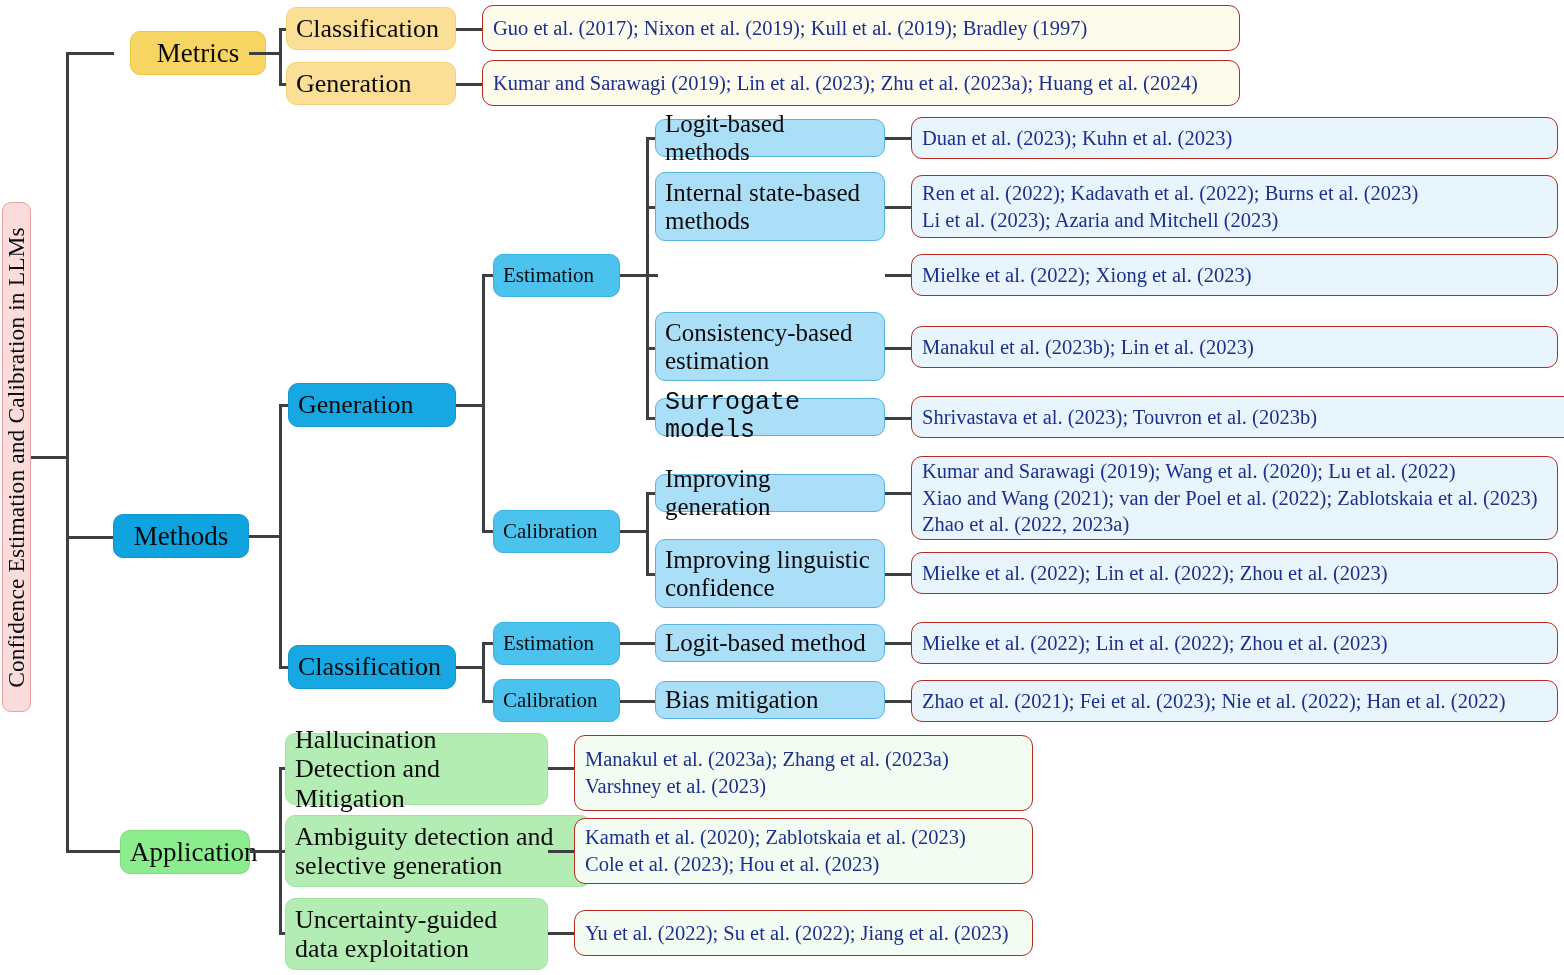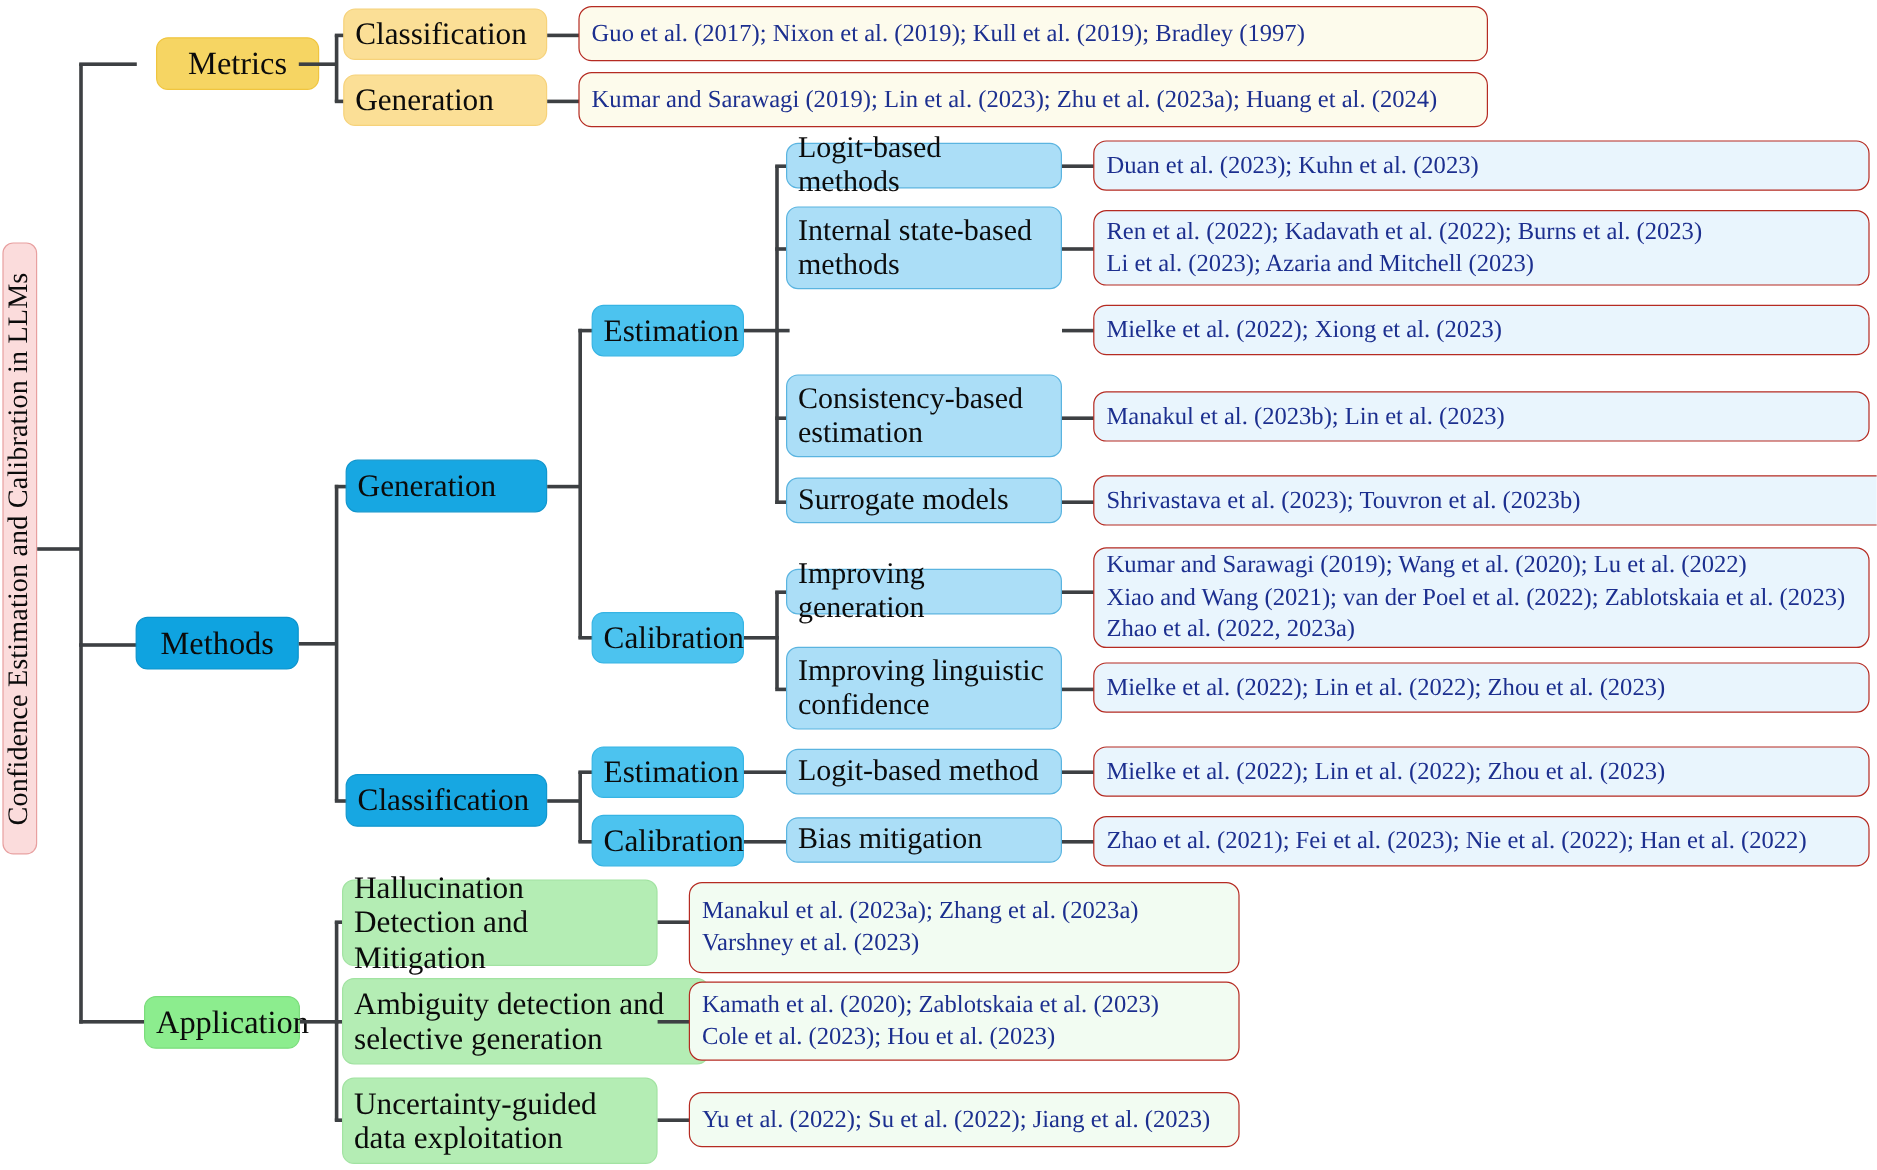--- a/index.html
+++ b/index.html
@@ -25,21 +25,21 @@
   .node span{display:block;width:100%;}
 
   
   .cat-metrics{background:#f6d563;border:1px solid #f0c53f;font-size:27px;}
   .cat-methods{background:#0fa3e0;border:1px solid #0c93cc;font-size:27px;}
   .cat-app{background:#8ced8e;border:1px solid #7bdd7c;font-size:27px;}
 
   
   .sub-yellow{background:#fbdf96;border:1px solid #f6d27a;font-size:26px;}
   .sub-blue-dark{background:#17a7e2;border:1px solid #1196cd;font-size:26px;}
-  .sub-blue-mid{background:#4cc3ef;border:1px solid #36b4e4;font-size:26px;}
+  .sub-blue-mid{background:#4cc3ef;border:1px solid #36b4e4;font-size:21px;}
 
   
   .leaf-blue{background:#abdef7;border:1.5px solid #5ab4e0;font-size:25px;}
   .leaf-green{background:#b4edb4;border:1px solid #a2e3a2;font-size:26px;}
 
   
   .cite{
     position:absolute;
     box-sizing:border-box;
     display:flex;
@@ -155,21 +155,21 @@
   <div class="cite cite-blue" style="left:911px;top:254px;width:647px;height:42px;">Mielke et al. (2022); Xiong et al. (2023)</div>
 
   <div class="ln lnh" style="left:646px;top:347px;width:12px;"></div>
   <div class="node leaf-blue" style="left:655px;top:312px;width:230px;height:69px;">
     <span>Consistency-based estimation</span>
   </div>
   <div class="ln lnh" style="left:885px;top:347px;width:29px;"></div>
   <div class="cite cite-blue" style="left:911px;top:326px;width:647px;height:42px;">Manakul et al. (2023b); Lin et al. (2023)</div>
 
   <div class="ln lnh" style="left:646px;top:417px;width:12px;"></div>
-  <div class="node leaf-blue" style="left:655px;top:398px;width:230px;height:38px;">
+  <div class="node leaf-blue" style="left:655px;top:398px;width:230px;height:38px;font-family:Liberation Mono, monospace;">
     <span>Surrogate models</span>
   </div>
   <div class="ln lnh" style="left:885px;top:417px;width:29px;"></div>
   <div class="cite cite-blue" style="left:911px;top:396px;width:700px;height:42px;">Shrivastava et al. (2023); Touvron et al. (2023b)</div>
 
   <div class="node sub-blue-mid" style="left:493px;top:510px;width:127px;height:43px;">
     <span>Calibration</span>
   </div>
   <div class="ln lnh" style="left:620px;top:530px;width:29px;"></div>
   <div class="ln lnv" style="left:646px;top:493px;height:81px;"></div>

